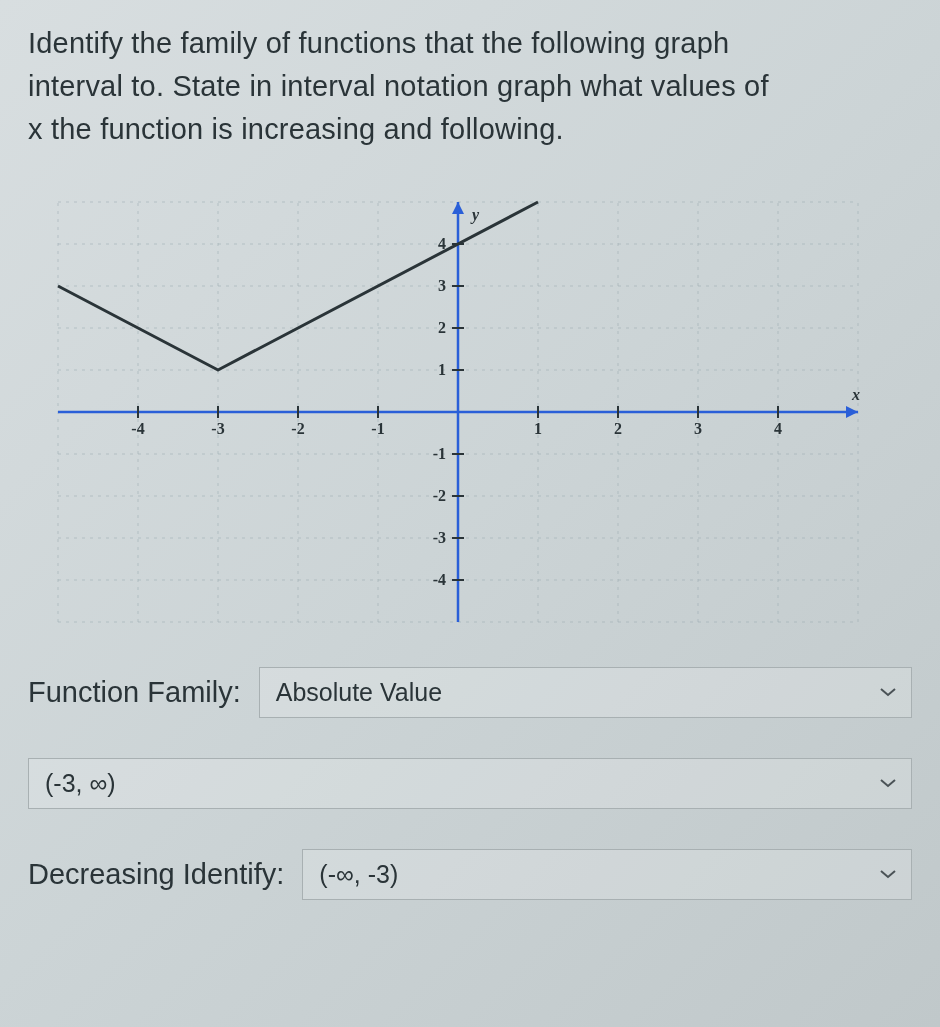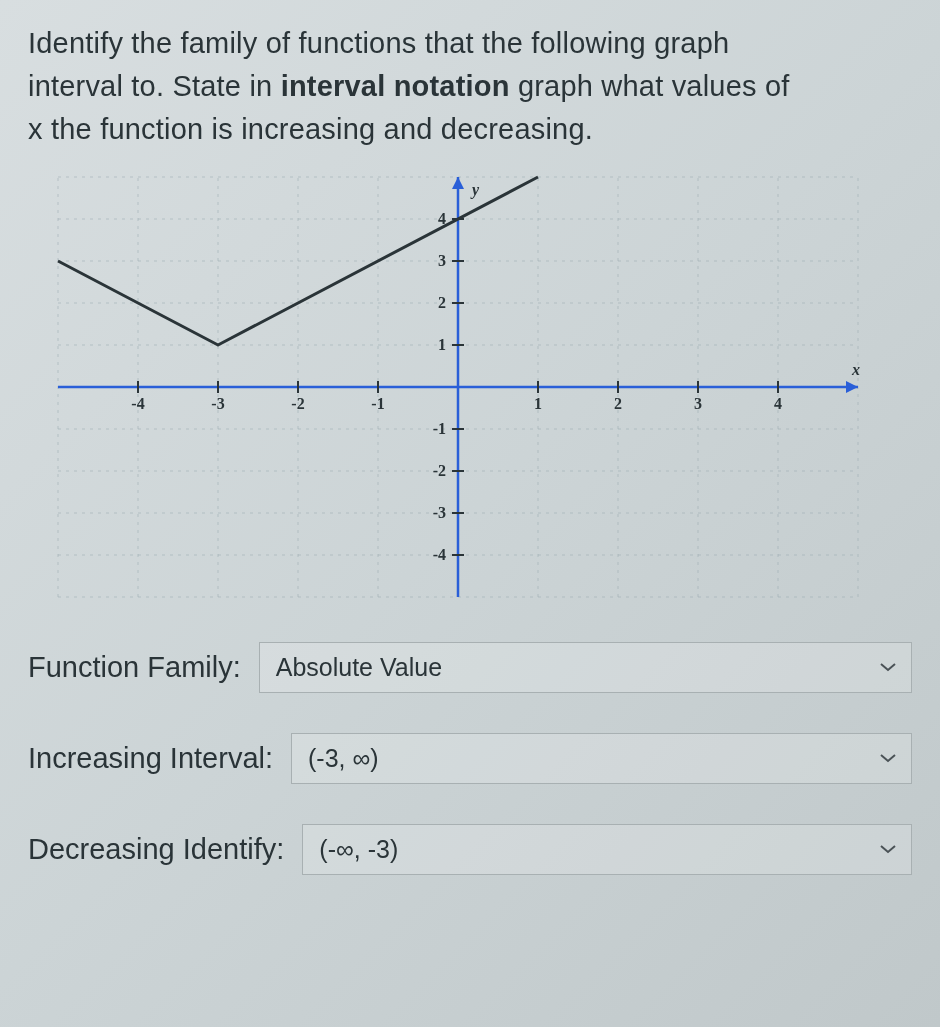--- a/index.html
+++ b/index.html
@@ -10,23 +10,23 @@
     font-family: -apple-system, "Segoe UI", Arial, sans-serif;
     color: #2a3438;
     padding: 22px 28px;
     position: relative;
   }
   .question {
     font-size: 29px;
     line-height: 1.48;
     color: #2a3438;
     letter-spacing: 0.2px;
-    margin-bottom: 16px;
+    margin-bottom: 41px;
   }
-  .bold { font-weight: 700; text-align: right; }
+  .bold { font-weight: 400; text-align: right; }
   .graph-wrap {
     width: 860px;
     height: 440px;
     margin: 0 0 34px 0;
     position: relative;
   }
   .graph-wrap svg { display: block; }
   .answer-row {
     display: flex;
     align-items: center;
@@ -56,21 +56,21 @@
     top: 50%;
     transform: translateY(-50%);
   }
 </style>
 </head>
 <body>
 
 <div class="question">
   <span>Identify the family of functions that the following graph</span><br>
   <span>interval to.  State in </span><span class="bold">interval notation</span><span> graph what values of</span><br>
-  <span>x the function is increasing and decreasing.</span>
+  <span>x the function is increasing and following.</span>
 </div>
 
 <div class="graph-wrap">
   <svg id="chart-svg" width="860" height="440" viewBox="0 0 860 440">
       <line x1="30" y1="430" x2="30" y2="10" stroke="#9aaab0" stroke-width="1" stroke-dasharray="3 5" opacity="0.55"></line>
       <line x1="110" y1="430" x2="110" y2="10" stroke="#9aaab0" stroke-width="1" stroke-dasharray="3 5" opacity="0.55"></line>
       <line x1="190" y1="430" x2="190" y2="10" stroke="#9aaab0" stroke-width="1" stroke-dasharray="3 5" opacity="0.55"></line>
       <line x1="270" y1="430" x2="270" y2="10" stroke="#9aaab0" stroke-width="1" stroke-dasharray="3 5" opacity="0.55"></line>
       <line x1="350" y1="430" x2="350" y2="10" stroke="#9aaab0" stroke-width="1" stroke-dasharray="3 5" opacity="0.55"></line>
       <line x1="430" y1="430" x2="430" y2="10" stroke="#9aaab0" stroke-width="1" stroke-dasharray="3 5" opacity="0.55"></line>
@@ -136,21 +136,20 @@
   <span class="label">Function Family:</span>
   <div class="select">
     <span>Absolute Value</span>
     <svg class="chevron" width="18" height="12" viewBox="0 0 18 12">
         <path d="M2 3 L9 9 L16 3" stroke="#4a5256" stroke-width="2" fill="none"></path>
       </svg>
   </div>
 </div>
 
 <div class="answer-row">
-  <span class="label">Increasing Interval:</span>
   <div class="select">
     <span>(-3, ∞)</span>
     <svg class="chevron" width="18" height="12" viewBox="0 0 18 12">
         <path d="M2 3 L9 9 L16 3" stroke="#4a5256" stroke-width="2" fill="none"></path>
       </svg>
   </div>
 </div>
 
 <div class="answer-row" style="margin-bottom:0">
   <span class="label">Decreasing Identify:</span>

